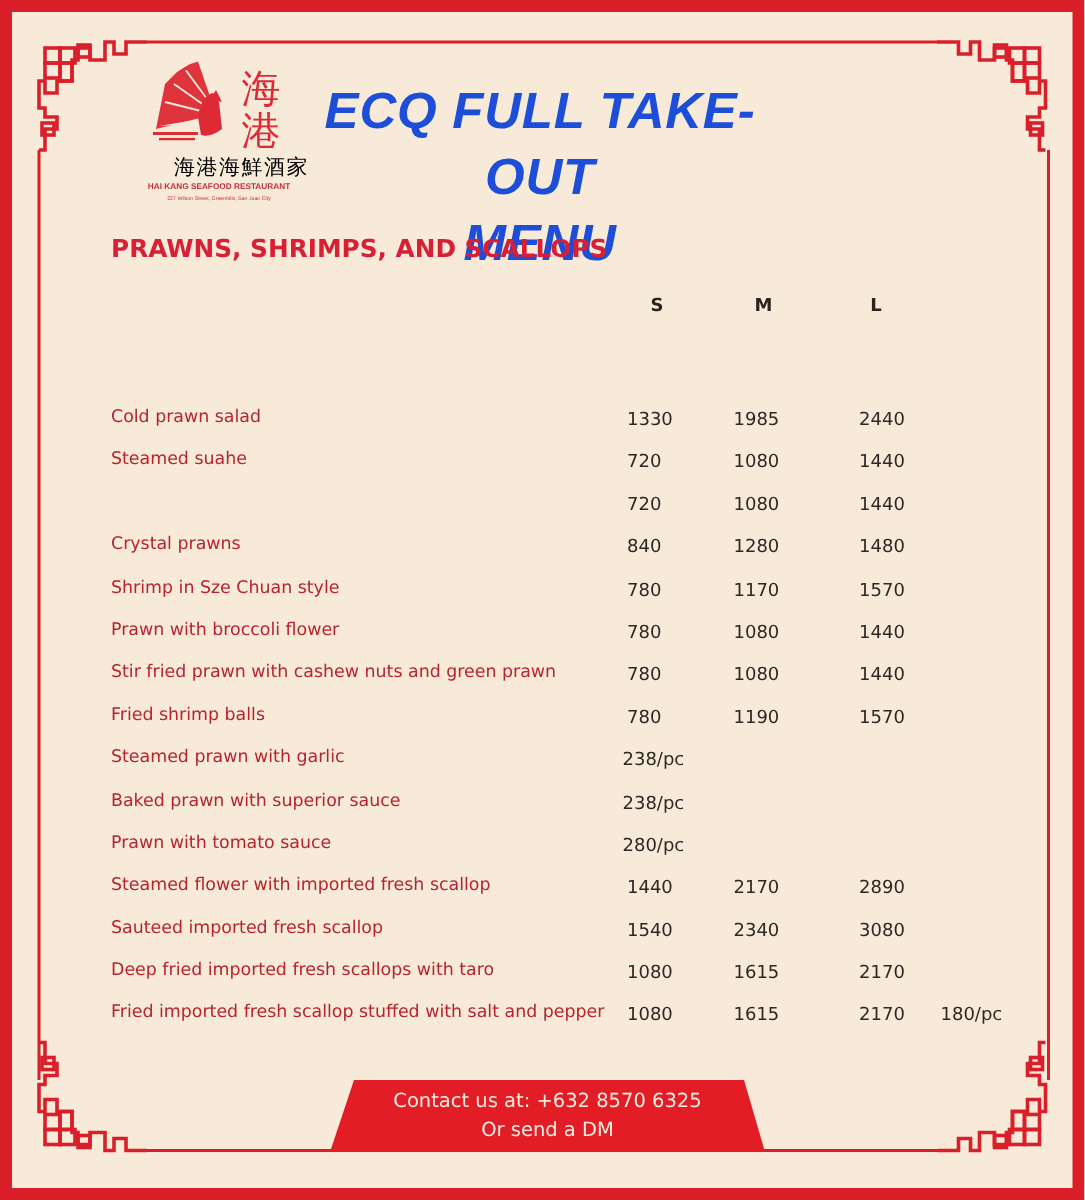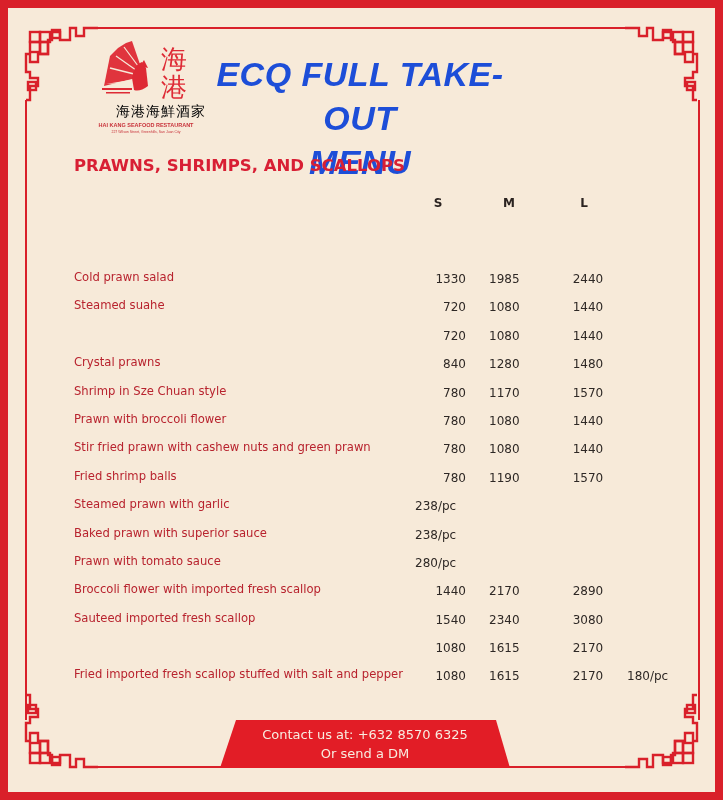--- a/index.html
+++ b/index.html
@@ -41,21 +41,21 @@
 
   .col-head { position: absolute; top: 196px; color: #2b2320; font-weight: bold;
     font-family: "DejaVu Sans", sans-serif; font-size: 12px; width: 40px; text-align: center; }
 
   .menu { position: absolute; left: 74px; top: 216px; width: 620px; margin-top: 48px; }
   .row { position: relative; height: 28.4px; }
   .item-name { position: absolute; left: 0; top: 6px; color: #b8232e;
     font-family: "DejaVu Sans", sans-serif; font-size: 11.6px; white-space: nowrap; }
   .price { position: absolute; top: 8px; color: #2e2825; font-family: "DejaVu Sans", sans-serif;
     font-size: 12px; white-space: nowrap; }
-  .p-s { left: 344px; width: 48px; text-align: right; }
+  .p-s { left: 344px; width: 48px; text-align: left; }
   .p-s.pc { left: 341px; text-align: left; }
   .p-m { left: 415px; width: 48px; text-align: left; }
   .p-l { left: 490px; width: 48px; text-align: center; }
   .p-x { left: 553px; text-align: left; }
 
   .contact { position: absolute; left: 220px; top: 720px; width: 290px; height: 48px; }
   .contact-bg { position: absolute; left: 0; top: 0; width: 290px; height: 48px; }
   .contact-bg svg { width: 290px; height: 48px; display: block; }
   .contact-line1 { position: absolute; left: 0; top: 7px; width: 290px; text-align: center;
     color: #f8ece0; font-family: "DejaVu Sans", sans-serif; font-size: 13px; }
@@ -204,32 +204,33 @@
   </div>
   <div class="row">
     <span class="item-name">Baked prawn with superior sauce</span>
     <span class="price p-s pc">238/pc</span>
   </div>
   <div class="row">
     <span class="item-name">Prawn with tomato sauce</span>
     <span class="price p-s pc">280/pc</span>
   </div>
   <div class="row">
-    <span class="item-name">Broccoli flower with imported fresh scallop</span>
+    <span class="item-name">Steamed flower with imported fresh scallop</span>
     <span class="price p-s">1440</span>
     <span class="price p-m">2170</span>
     <span class="price p-l">2890</span>
   </div>
   <div class="row">
     <span class="item-name">Sauteed imported fresh scallop</span>
     <span class="price p-s">1540</span>
     <span class="price p-m">2340</span>
     <span class="price p-l">3080</span>
   </div>
   <div class="row">
+    <span class="item-name">Deep fried imported fresh scallops with taro</span>
     <span class="price p-s">1080</span>
     <span class="price p-m">1615</span>
     <span class="price p-l">2170</span>
   </div>
   <div class="row">
     <span class="item-name">Fried imported fresh scallop stuffed with salt and pepper</span>
     <span class="price p-s">1080</span>
     <span class="price p-m">1615</span>
     <span class="price p-l">2170</span>
     <span class="price p-x">180/pc</span>

